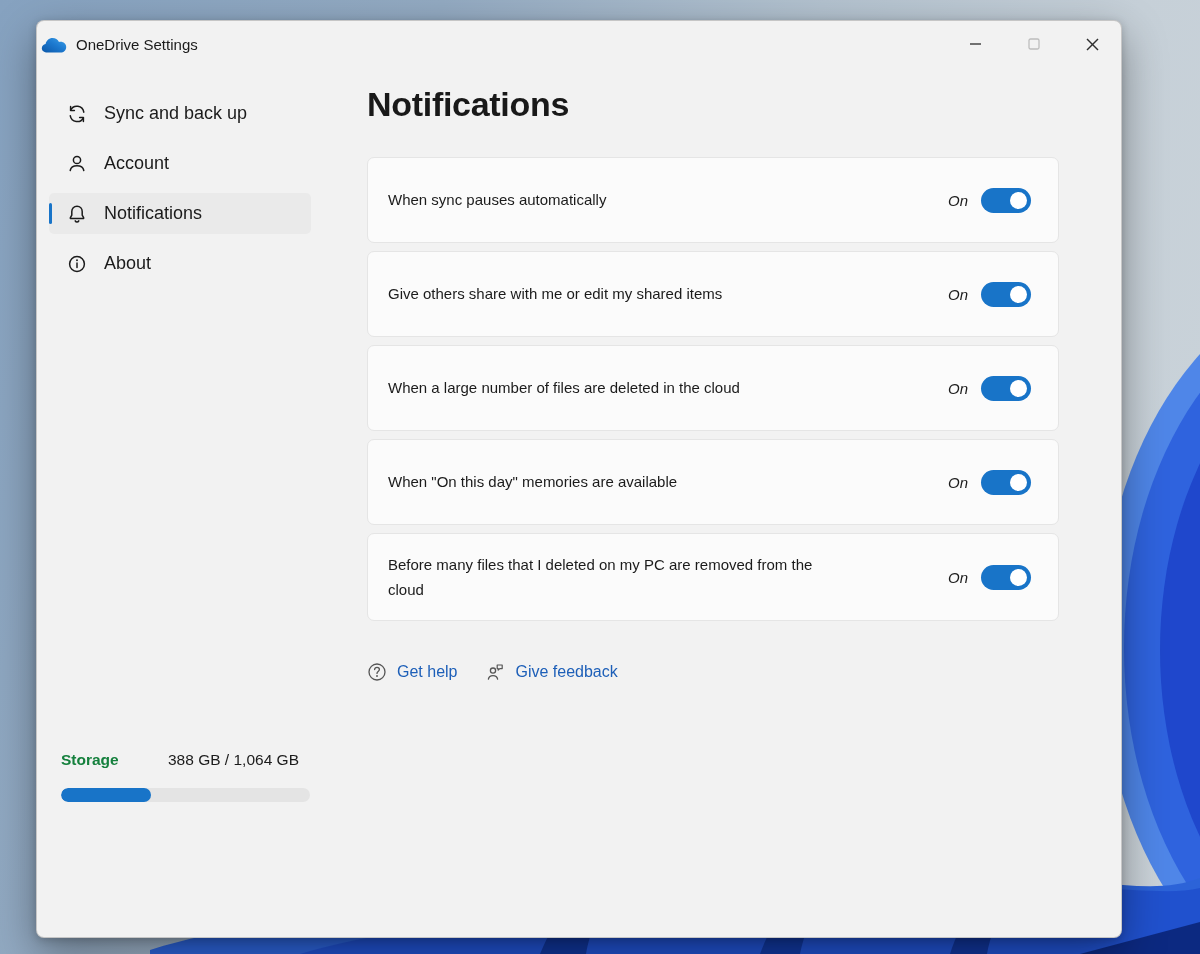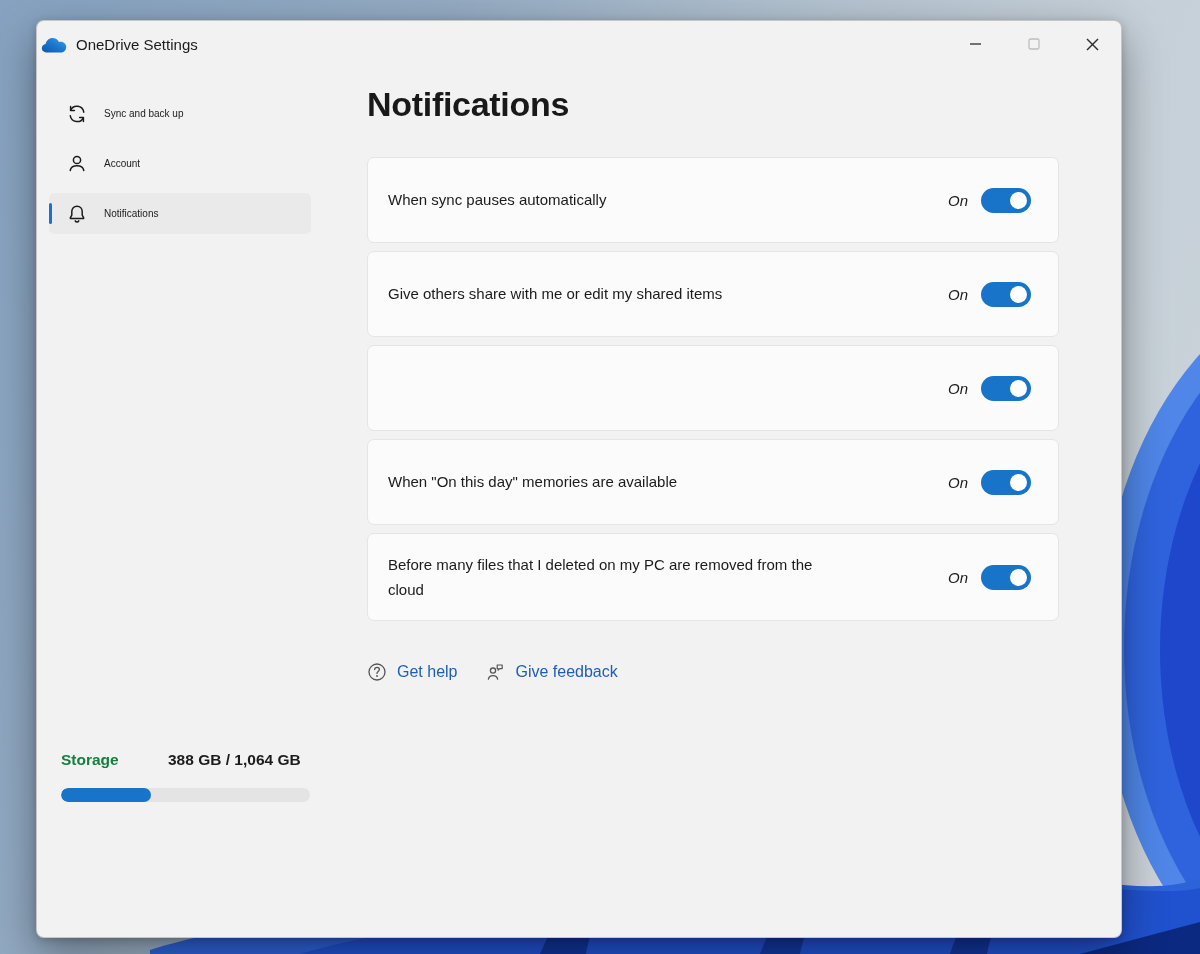--- a/index.html
+++ b/index.html
@@ -23,21 +23,21 @@
   .titlebar .cloud { width:26px; height:17px; margin-right:9px; flex:0 0 auto; }
   .title-text { font-size:15px; color:#1b1b1b; }
   .win-controls { position:absolute; right:0; top:0; height:46px; display:flex; }
   .win-btn { width:58px; height:46px; display:flex; align-items:center; justify-content:center; cursor:default; }
   .win-btn svg { display:block; }
 
   
   .sidebar-item { position:absolute; left:12px; width:262px; height:41px;
     display:flex; align-items:center; border-radius:5px; cursor:pointer; }
   .sidebar-item .nav-icon { width:20px; height:20px; margin-left:18px; margin-right:17px; flex:0 0 auto; }
-  .sidebar-item .nav-label { font-size:10px; color:#1b1b1b; }
+  .sidebar-item .nav-label { font-size:18px; color:#1b1b1b; }
   .sidebar-item.selected { background:#eaeaea; }
   .accent-bar { position:absolute; left:0; top:10px; width:3px; height:21px;
     border-radius:2px; background:var(--accent,#1874c8); display:none; }
   .sidebar-item.selected .accent-bar { display:block; }
 
   
   .page-title { position:absolute; left:330px; top:64px; font-size:34px;
     font-weight:700; color:#191919; letter-spacing:-.3px; }
   .card { position:absolute; left:330px; width:692px;
     background:#fbfbfb; border:1px solid #e5e5e5; border-radius:7px;
@@ -53,21 +53,21 @@
   
   .links-row { position:absolute; left:330px; top:641px; display:flex; align-items:center; }
   .help-link { display:flex; align-items:center; cursor:pointer; margin-right:28px; }
   .help-link .link-icon { width:20px; height:20px; margin-right:10px; }
   .help-link .link-label { font-size:16px; color:var(--link,#1d5fb8);text-align:right; }
 
   
   .storage-label { position:absolute; left:24px; top:730px; font-size:15.5px;
     font-weight:700; color:#15803d; }
   .storage-value { position:absolute; left:131px; top:730px; font-size:15.5px;
-    font-weight:700; color:#1b1b1b; }
+    font-weight:400; color:#1b1b1b; }
   .storage-bar { position:absolute; left:24px; top:767px; width:249px; height:14px;
     border-radius:7px; background:#e4e4e4; overflow:hidden; }
   .storage-fill { height:100%; border-radius:7px; background:var(--accent,#1874c8); width:36%; }
 </style>
 </head>
 <body>
 
 <div class="wallpaper">
   <svg width="1200" height="954" viewBox="0 0 1200 954">
 
@@ -141,20 +141,29 @@
 
   <div class="sidebar-item selected" style="top:172px">
     <span class="accent-bar"></span>
     <svg class="nav-icon" viewBox="0 0 20 20">
       <path d="M10 2.2 C6.9 2.2 4.8 4.5 4.8 7.5 L4.8 11.2 L3.4 13.6 C3.1 14.1 3.4 14.6 4 14.6 L16 14.6 C16.6 14.6 16.9 14.1 16.6 13.6 L15.2 11.2 L15.2 7.5 C15.2 4.5 13.1 2.2 10 2.2 Z" fill="none" stroke="#1b1b1b" stroke-width="1.5" stroke-linejoin="round"></path>
       <path d="M8.2 16.8 C8.6 17.6 9.2 18 10 18 C10.8 18 11.4 17.6 11.8 16.8" fill="none" stroke="#1b1b1b" stroke-width="1.5" stroke-linecap="round"></path>
     </svg>
     <span class="nav-label">Notifications</span>
   </div>
 
+  <div class="sidebar-item" style="top:222px">
+
+    <svg class="nav-icon" viewBox="0 0 20 20">
+      <circle cx="10" cy="10" r="7.4" fill="none" stroke="#1b1b1b" stroke-width="1.5"></circle>
+      <line x1="10" y1="9" x2="10" y2="13.6" stroke="#1b1b1b" stroke-width="1.5" stroke-linecap="round"></line>
+      <circle cx="10" cy="6.3" r="0.95" fill="#1b1b1b"></circle>
+    </svg>
+    <span class="nav-label">About</span>
+  </div>
 
   <div class="page-title">Notifications</div>
 
   <div class="card" style="top:136px;height:86px">
     <span class="card-label">When sync pauses automatically</span>
     <span class="card-right">
       <span class="toggle-state">On</span>
       <span class="toggle">
           <span class="knob"></span>
         </span>
@@ -165,20 +174,21 @@
     <span class="card-label">Give others share with me or edit my shared items</span>
     <span class="card-right">
       <span class="toggle-state">On</span>
       <span class="toggle">
           <span class="knob"></span>
         </span>
     </span>
   </div>
 
   <div class="card" style="top:324px;height:86px">
+    <span class="card-label">When a large number of files are deleted in the cloud</span>
     <span class="card-right">
       <span class="toggle-state">On</span>
       <span class="toggle">
           <span class="knob"></span>
         </span>
     </span>
   </div>
 
   <div class="card" style="top:418px;height:86px">
     <span class="card-label">When "On this day" memories are available</span>

